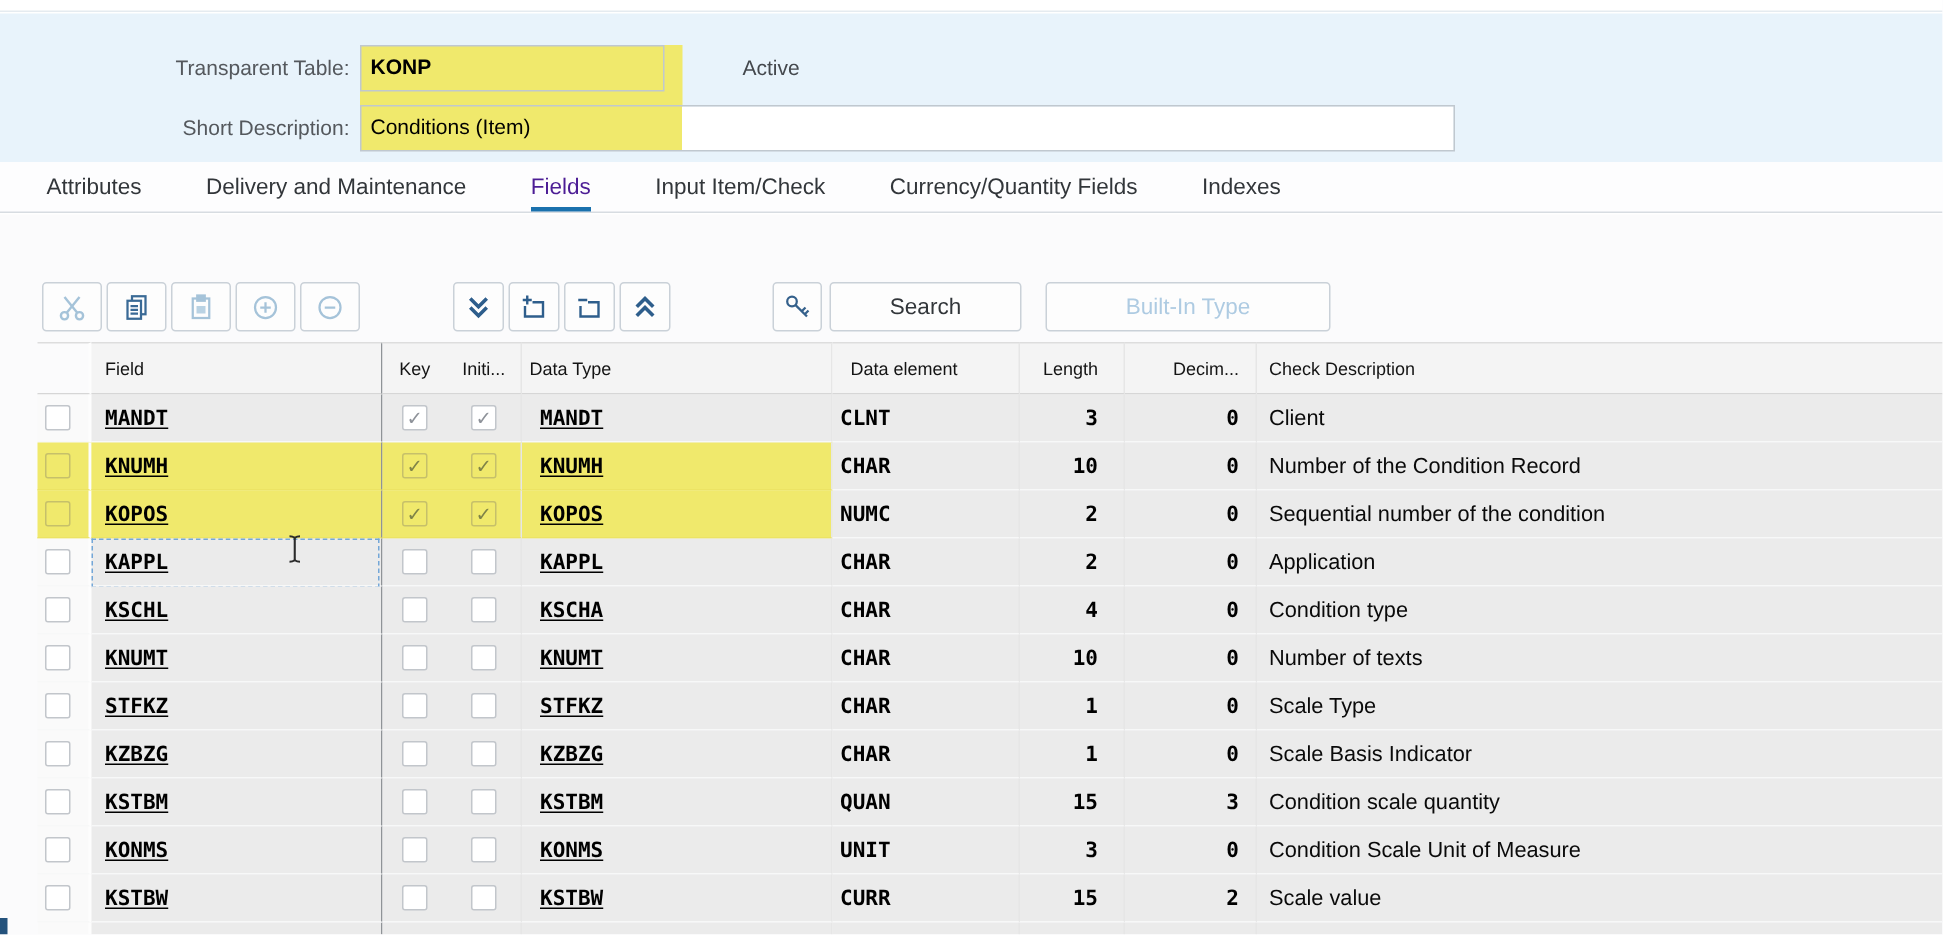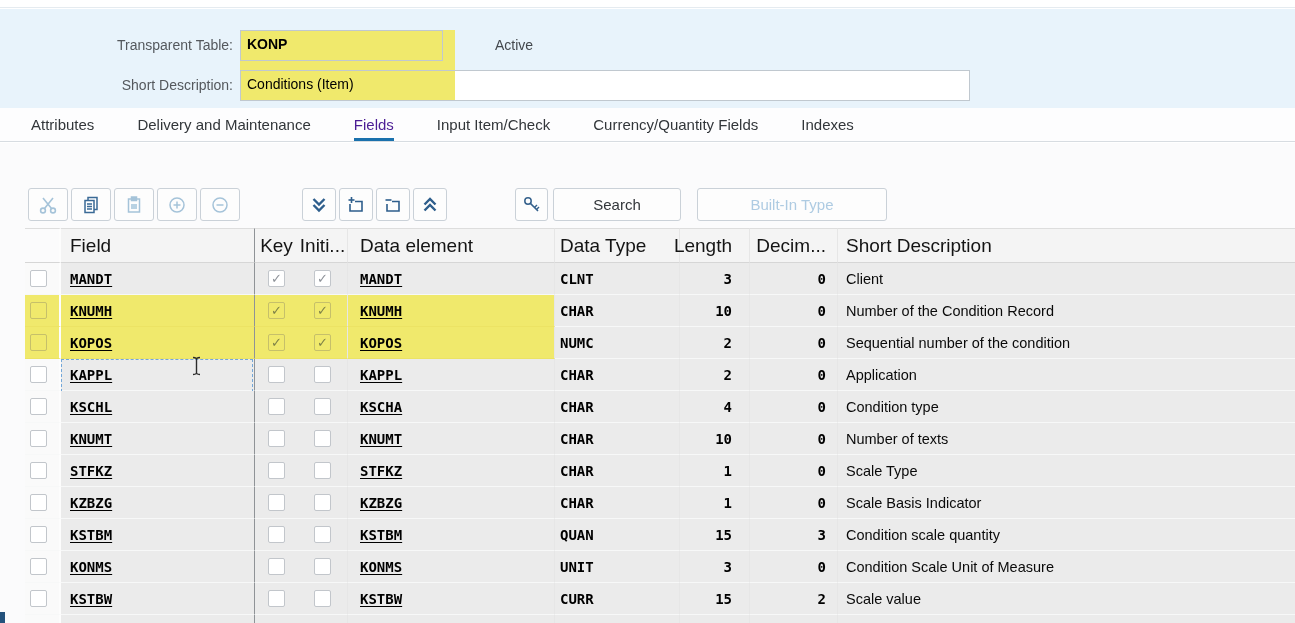--- a/index.html
+++ b/index.html
@@ -47,21 +47,21 @@
   .cell.cb    { background:#fafafa; border-right:2px solid #fdfdfd; padding-left:5px; }
   .thead .cell.cb { background:#fbfbfc; }
   .cell.field { border-right:1px solid #8f9397; padding-left:9px; }
   .cell.key   { justify-content:center; }
   .cell.init  { justify-content:center; border-right:1px solid #e6e6e6; }
   .cell.delem { padding-left:12px; border-right:1px solid #e6e6e6; }
   .cell.dtype { padding-left:5px;  border-right:1px solid #e6e6e6; }
   .cell.len   { justify-content:flex-end; padding-right:17px;  border-right:1px solid #e6e6e6; }
   .cell.dec   { justify-content:flex-end; padding-right:11px; border-right:1px solid #e6e6e6; }
   .cell.sdesc { padding-left:8px; }
-  .hcell { font-size:19px; color:#141414; }
+  .hcell { font-size:12px; color:#141414; }
 
   .mono { font-family:"DejaVu Sans Mono", monospace; font-size:14px; font-weight:700; color:#000; }
   .link { text-decoration:underline; text-underline-offset:2px; cursor:pointer; }
   .desc { font-size:14.5px; color:#0a0a0a; }
 
   .checkbox { width:17px; height:17px; background:#fff; border:1px solid #c2c6cb; border-radius:2px;
               display:flex; align-items:center; justify-content:center;
               font-size:13px; line-height:1; color:#8e9299; }
 
   
@@ -184,25 +184,25 @@
 <div class="tbtn" style="left:697px;width:190px;">
   <span class="btn-label disabled">Built-In Type</span>
 </div>
 
 <div class="ftable">
   <div class="trow thead">
       <div class="cell cb"></div>
       <div class="cell hcell field">Field</div>
       <div class="cell hcell key">Key</div>
       <div class="cell hcell init">Initi...</div>
+      <div class="cell hcell dtype">Data Type</div>
       <div class="cell hcell delem">Data element</div>
-      <div class="cell hcell dtype">Data Type</div>
       <div class="cell hcell len">Length</div>
       <div class="cell hcell dec">Decim...</div>
-      <div class="cell hcell sdesc">Short Description</div>
+      <div class="cell hcell sdesc">Check Description</div>
     </div>
   <div>
       <div class="trow">
         <div class="cell cb">
           <span class="checkbox"></span>
         </div>
         <div class="cell field">
           <span class="mono link">MANDT</span>
         </div>
         <div class="cell key">

